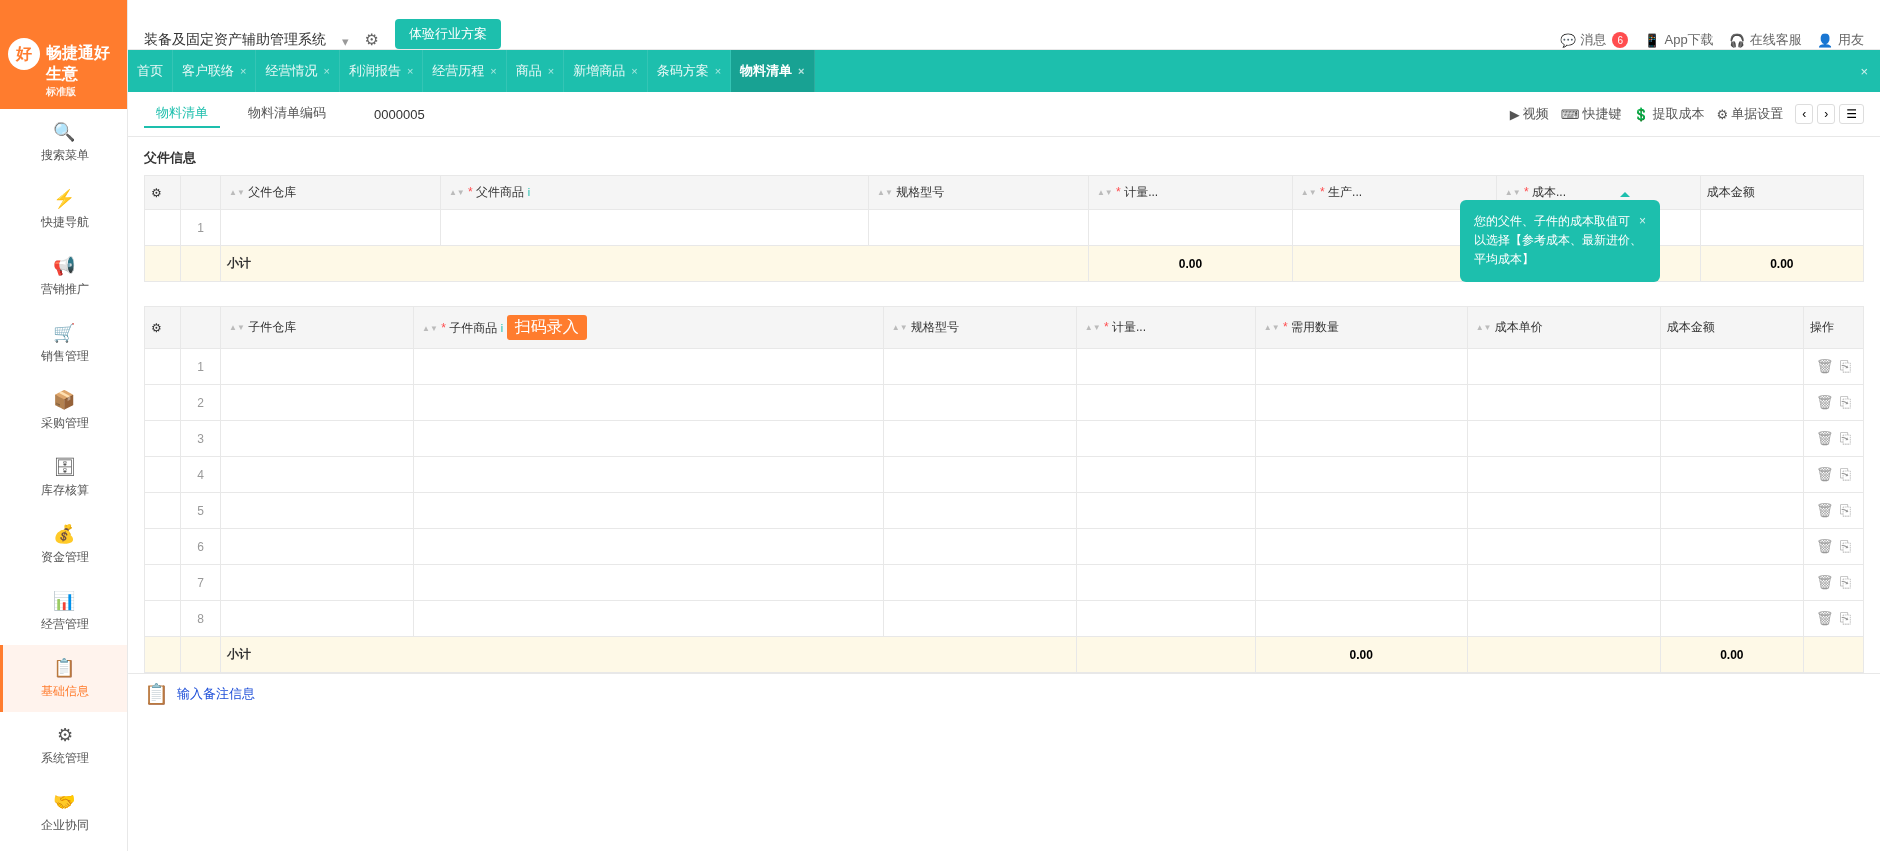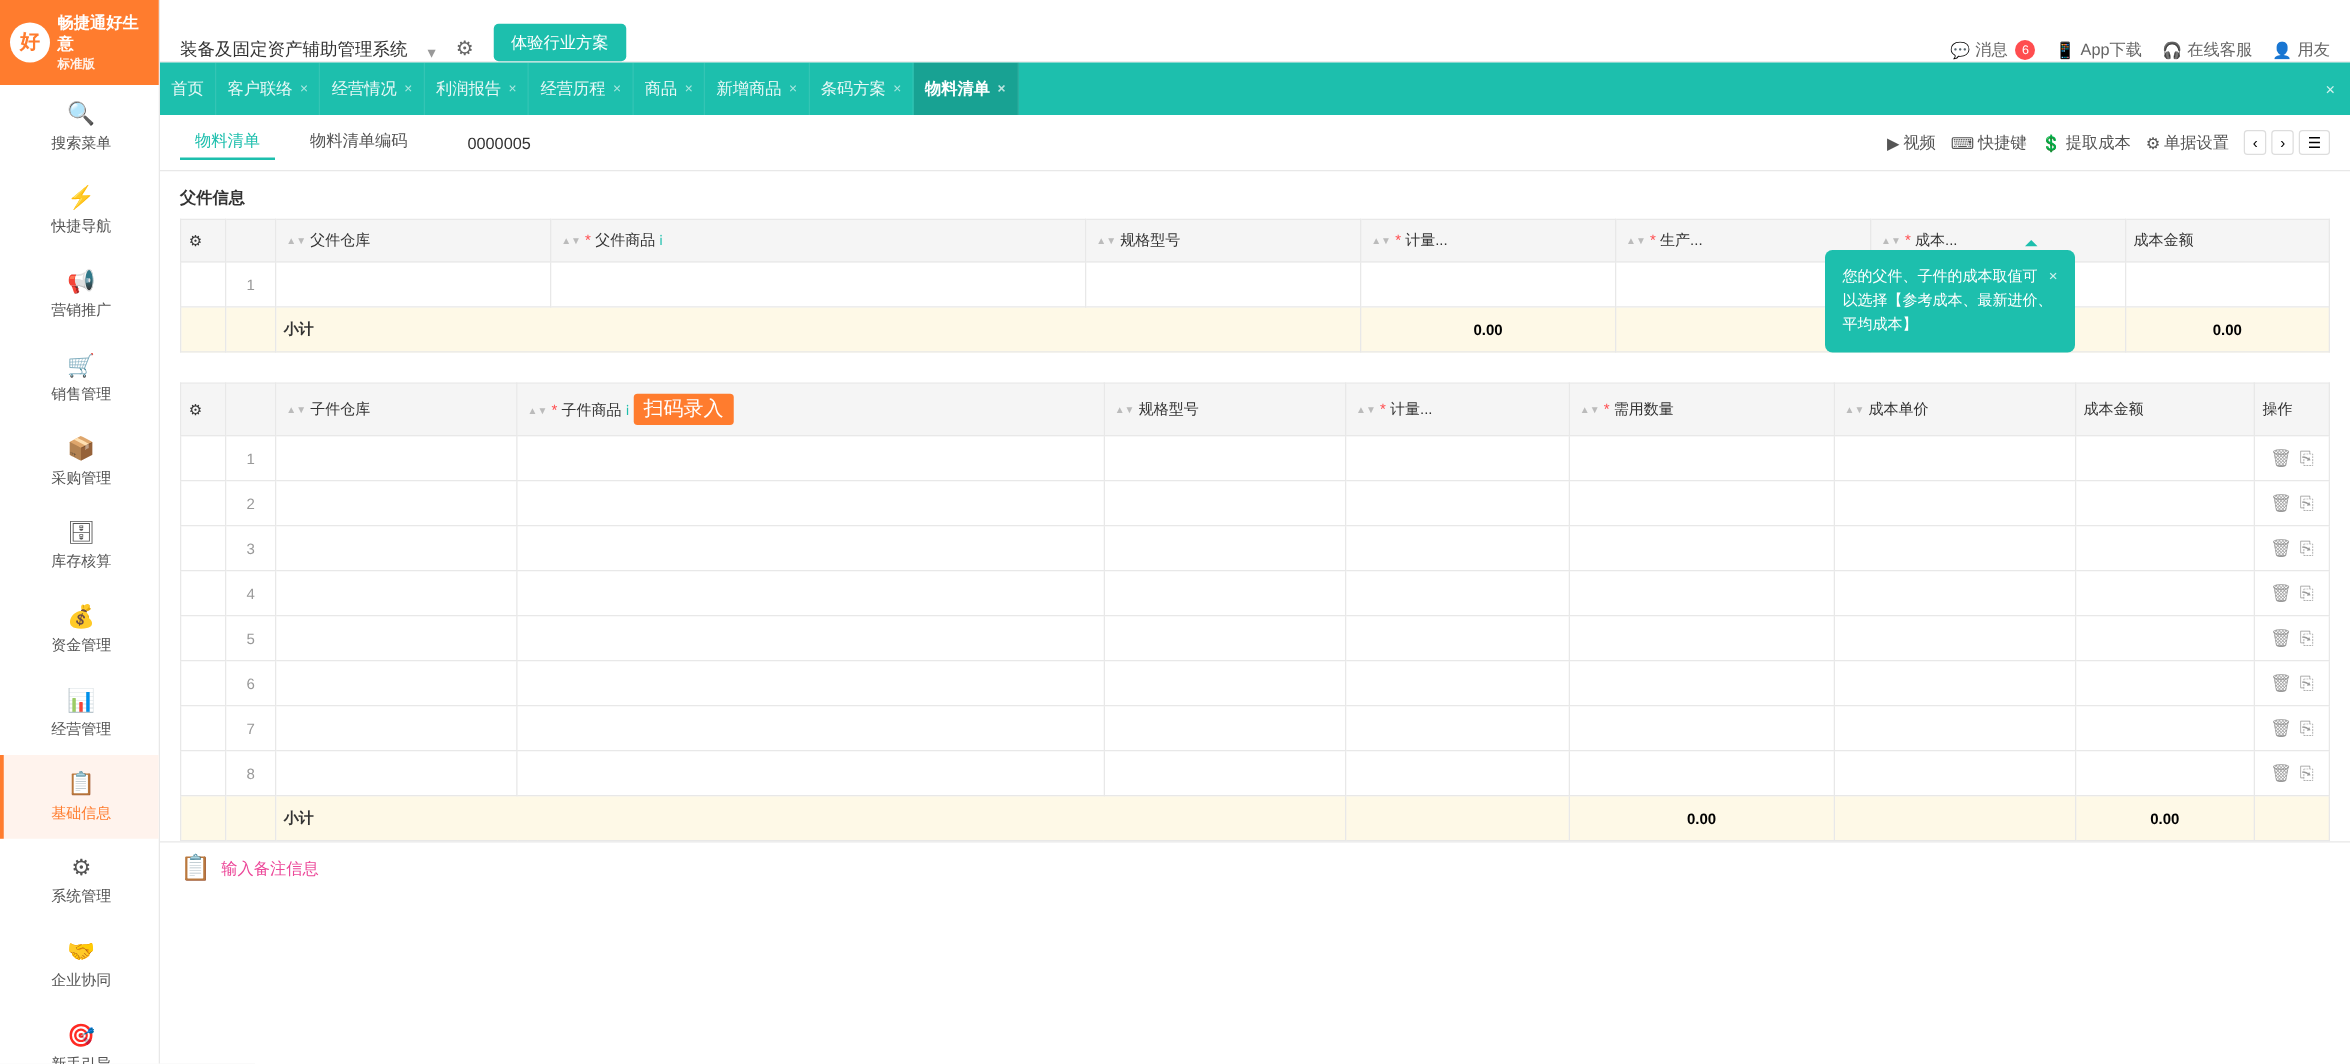--- a/index.html
+++ b/index.html
@@ -28,21 +28,21 @@
     .sidebar-logo-icon {
       width: 32px; height: 32px;
       background: #fff;
       border-radius: 50%;
       display: flex; align-items: center; justify-content: center;
       color: #ff7c2e;
       font-weight: bold;
       font-size: 16px;
       flex-shrink: 0;
     }
-    .sidebar-logo-text { font-size: 13px; line-height: 1.3; }
+    .sidebar-logo-text { font-size: 16px; line-height: 1.3; margin-top: 33px; }
     .sidebar-logo-sub { font-size: 10px; opacity: 0.9; }
     .sidebar-nav { flex: 1; overflow-y: auto; }
     .sidebar-item {
       display: flex;
       flex-direction: column;
       align-items: center;
       padding: 12px 8px;
       cursor: pointer;
       color: #555;
       font-size: 12px;
@@ -656,17 +656,17 @@
     <td></td>
     <td class="subtotal-val">0.00</td>
     <td></td>
   </tr>
           </tbody>
       </table>
     </div>
 
     <div class="bottom-bar">
       <span class="bottom-icon">📋</span>
-      <span style="color:#ec4899;font-size:13px;">输入备注信息</span>
+      <span style="color:#1d4ed8;font-size:13px;">输入备注信息</span>
     </div>
 
   </div>
 </div>
 
 </body></html>

